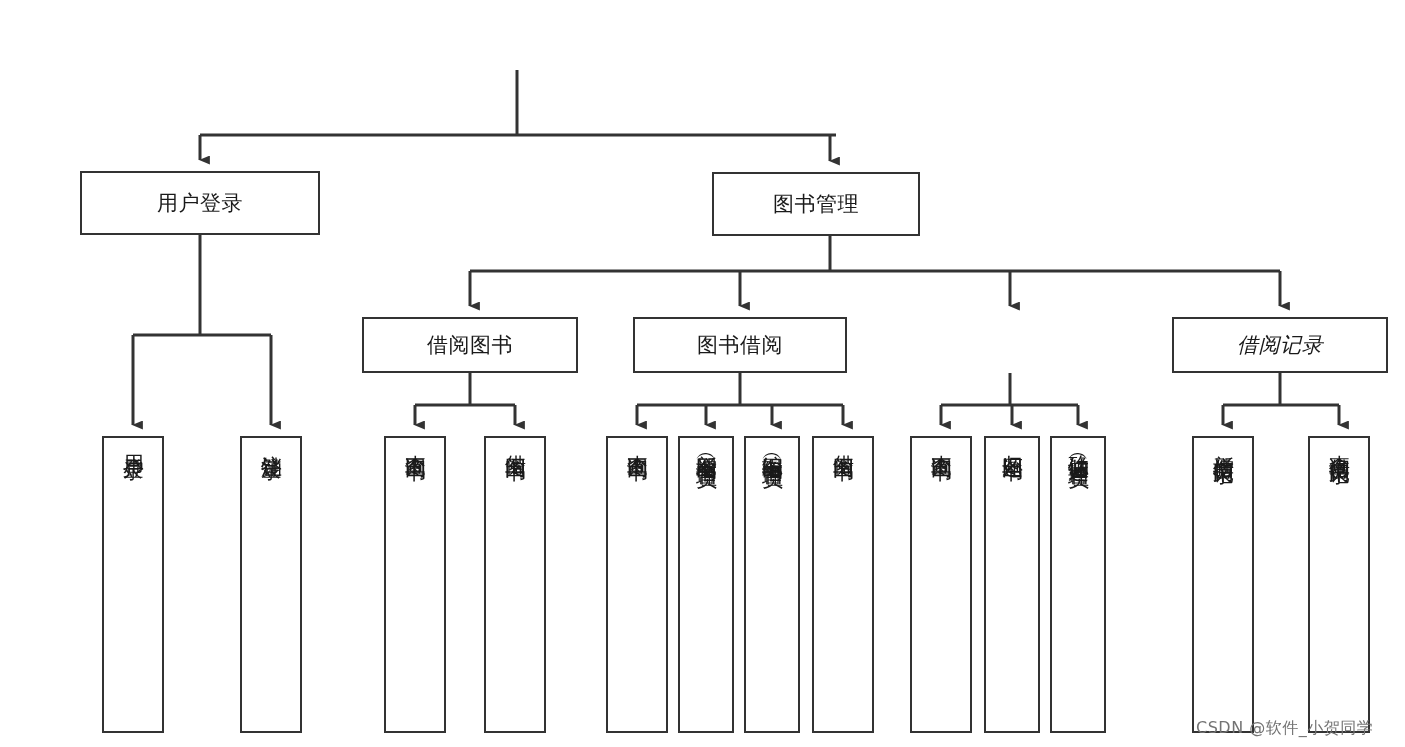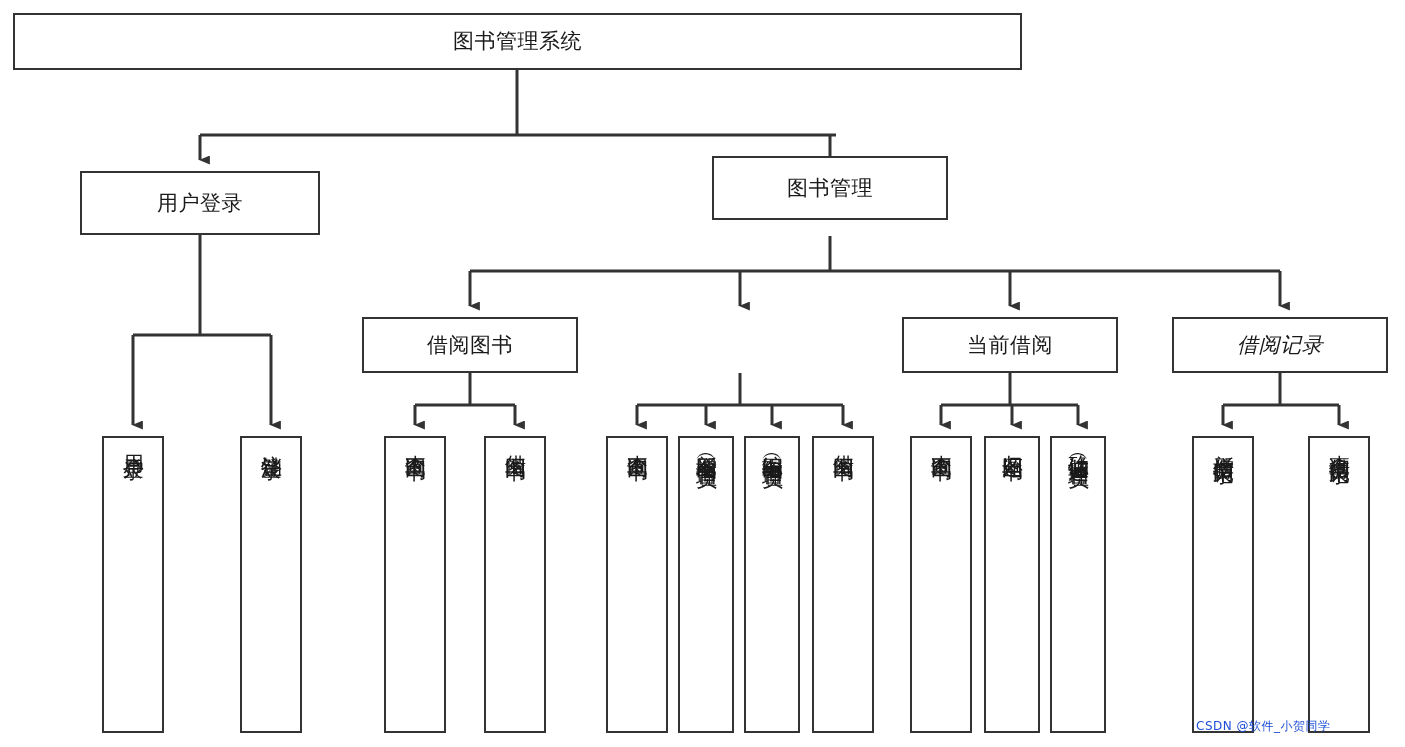--- a/index.html
+++ b/index.html
@@ -60,22 +60,22 @@
   .node.vert .node-label {
     writing-mode: vertical-rl;
     text-orientation: upright;
     font-size: 21px;
     line-height: 1;
     letter-spacing: 2px;
     white-space: nowrap;
   }
   .watermark {
     position: absolute;
-    color: #1d4ed8;
-    font-size: 12px;
+    color: #737373;
+    font-size: 16px;
     letter-spacing: 0.5px;
     white-space: nowrap;
     user-select: none;
   }
 </style>
 </head>
 <body>
 
 <div id="diagram-root">
 
@@ -122,36 +122,33 @@
       <path d="M 1012 405 L 1012 425" marker-end="url(#arrow)"></path>
       <path d="M 1078 405 L 1078 425" marker-end="url(#arrow)"></path>
 
       <path d="M 1280 373 L 1280 405"></path>
       <path d="M 1223 405 L 1339 405"></path>
       <path d="M 1223 405 L 1223 425" marker-end="url(#arrow)"></path>
       <path d="M 1339 405 L 1339 425" marker-end="url(#arrow)"></path>
     </g>
   </svg>
 
-  <div class="node horiz root" style="left:13px; top:13px; width:1009px; height:57px;">
-    <span class="node-label">图书管理系统</span>
-  </div>
 
   <div class="node horiz" style="left:80px; top:171px; width:240px; height:64px;">
     <span class="node-label">用户登录</span>
   </div>
-  <div class="node horiz" style="left:712px; top:156px; width:236px; height:64px;">
+  <div class="node horiz" style="left:712px; top:172px; width:208px; height:64px;">
     <span class="node-label">图书管理</span>
   </div>
 
   <div class="node horiz" style="left:362px; top:317px; width:216px; height:56px;">
     <span class="node-label">借阅图书</span>
   </div>
-  <div class="node horiz" style="left:902px; top:317px; width:216px; height:56px;">
-    <span class="node-label">当前借阅</span>
+  <div class="node horiz" style="left:633px; top:317px; width:214px; height:56px;">
+    <span class="node-label">图书借阅</span>
   </div>
   <div class="node horiz" style="left:1172px; top:317px; width:216px; height:56px;font-style:italic;">
     <span class="node-label">借阅记录</span>
   </div>
 
   <div class="node vert" style="left:102px; top:436px; width:62px; height:297px;">
     <span class="node-label">用户登录</span>
   </div>
   <div class="node vert" style="left:240px; top:436px; width:62px; height:297px;">
     <span class="node-label">注销登录</span>

